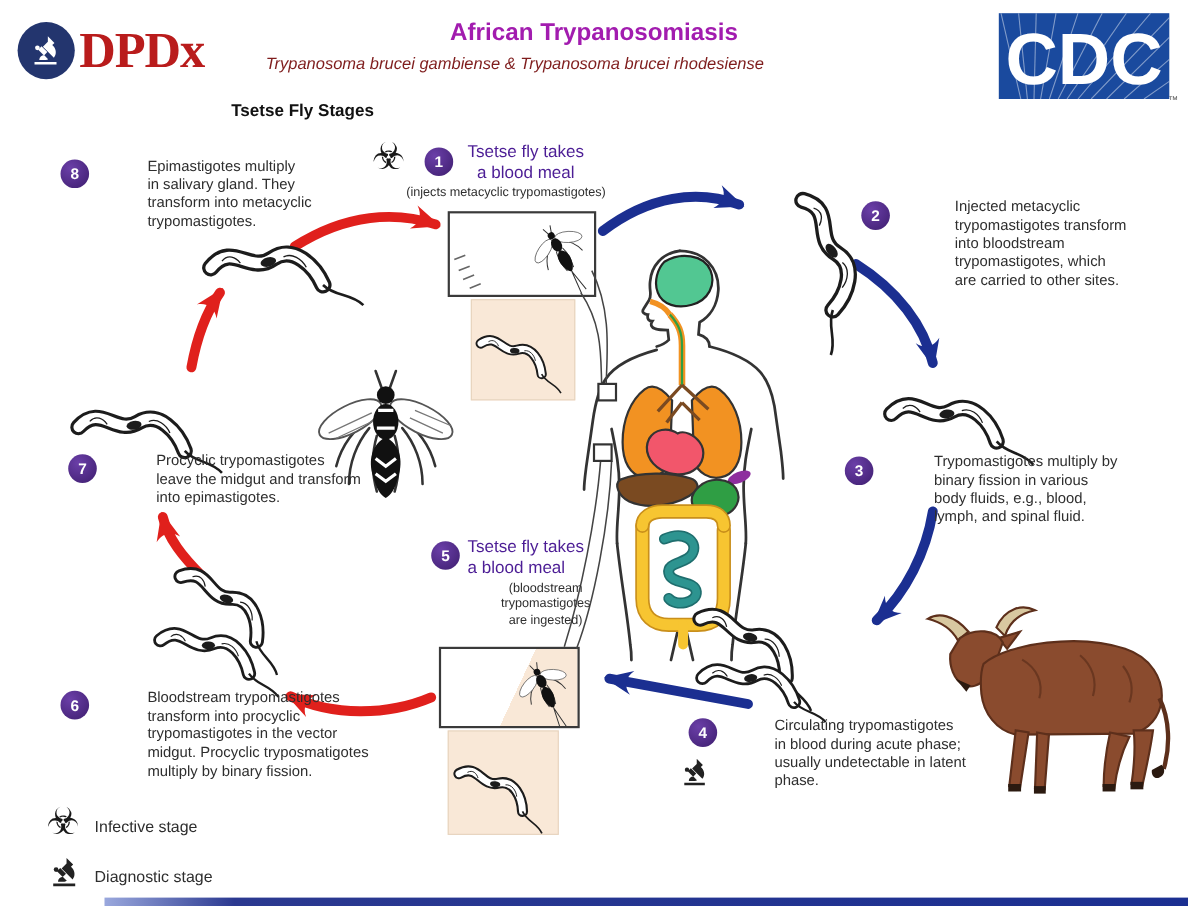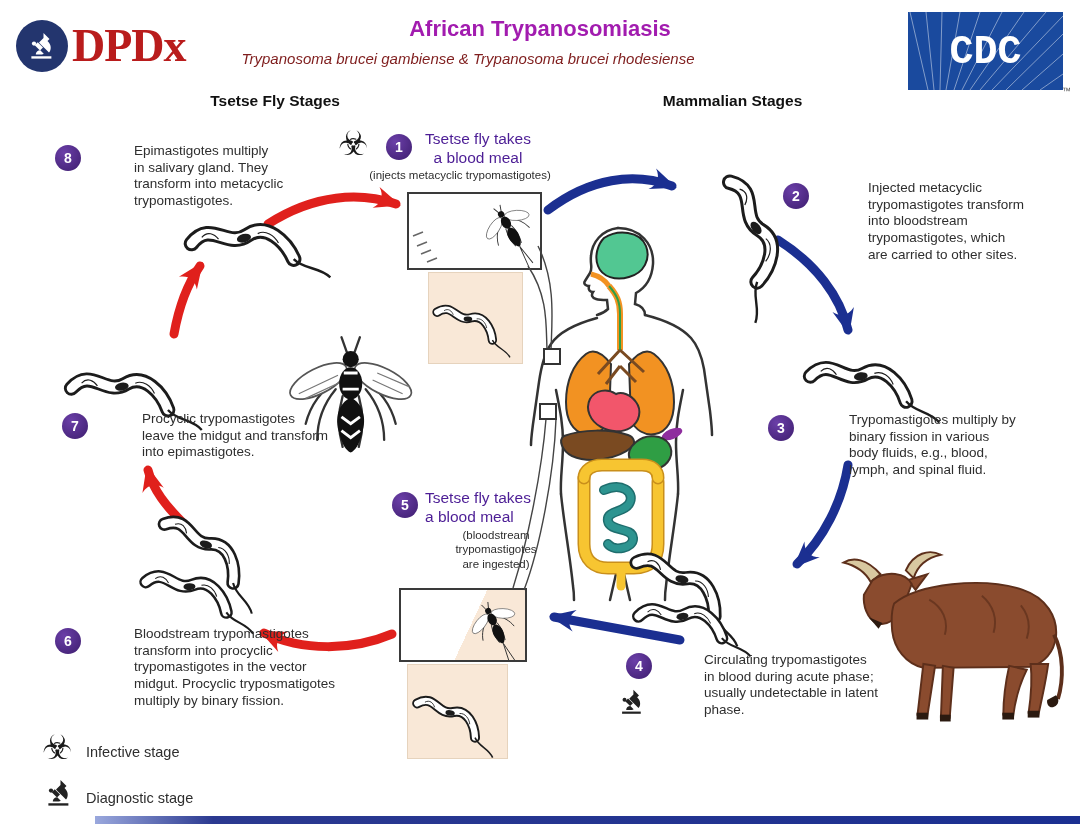--- a/index.html
+++ b/index.html
@@ -9,21 +9,21 @@
   
   #dpdx{left:16px;top:20px;display:flex;align-items:center;gap:4px;}
   #dpdx .circ{width:52px;height:52px;border-radius:50%;background:#23356e;display:flex;
               align-items:center;justify-content:center;}
   #dpdx .txt{font-family:"Liberation Serif",serif;font-weight:bold;font-size:46px;
              color:#b91c1c;letter-spacing:-1px;line-height:1;}
   #title{left:0;top:16px;width:1080px;text-align:center;font-size:22px;font-weight:bold;color:#a21caf;}
   #subtitle{left:0;top:50px;width:864px;text-align:center;font-size:15px;font-style:italic;color:#7f1d1d;margin-left:36px;}
   #cdc{left:908px;top:12px;width:155px;height:78px;background:#1a4a9e;overflow:visible;}
   #cdc .letters{position:absolute;left:0;top:2px;width:100%;text-align:center;
-                font-family:Liberation Mono, monospace;font-weight:bold;font-size:40px;color:#fff;line-height:78px;}
+                font-family:Liberation Sans, sans-serif;font-weight:bold;font-size:66px;color:#fff;line-height:78px;}
   #cdc .tm{position:absolute;right:-8px;bottom:-6px;font-size:9px;color:#555;}
   .sec-h{font-size:15.5px;font-weight:bold;color:#111;}
   
   .badge{width:26px;height:26px;border-radius:50%;color:#fff;font-weight:bold;font-size:14px;
          display:flex;align-items:center;justify-content:center;
          background:radial-gradient(circle at 35% 30%, #6b3fa8, #3d1d6e);}
   .stext{font-size:13.5px;line-height:1.24;white-space:pre-line;color:#2e2e2e;margin-left:46px;}
   .stitle{font-size:15.5px;line-height:1.2;white-space:pre-line;color:#4c1d95;}
   .ssub{font-size:11.5px;line-height:1.25;white-space:pre-line;color:#2e2e2e;text-align:center;}
   .bio{font-family:"DejaVu Sans",sans-serif;color:#191919;line-height:1;}
@@ -73,21 +73,20 @@
         <path d="M98 78 L155 22"></path>
           <path d="M114 78 L155 42"></path>
           <path d="M132 78 L155 62"></path>
       </g>
     </svg>
     <div class="letters">CDC</div>
     <span class="tm">™</span>
   </div>
 
   <div class="abs sec-h" style="left:120px;top:92px;width:220px;text-align:right">Tsetse Fly Stages</div>
-  <div class="abs sec-h" style="left:620px;top:92px;width:225px;text-align:center">Mammalian Stages</div>
 
   <div class="abs" style="left:520px;top:222px">
     <svg width="200" height="380" viewBox="0 0 200 380">
       <g fill="none" stroke="#333" stroke-width="2.5" stroke-linecap="round">
         <path d="M98 6c22 0 36 16 35 36-1 14-8 24-17 29l-1 11c7 2 10 6 10 11"></path>
         <path d="M98 6C82 8 72 20 71 34c-1 8 2 12-1 17l-5 8c-2 3 1 5 4 5-1 4 1 6 4 6-2 3-1 6 3 7 3 1 8 1 11 1l1 9c-3 3-7 5-11 6"></path>
         <path d="M125 93c20 5 36 12 46 23 8 9 11 20 13 31l6 42c1 9 2 17 2 24"></path>
         <path d="M77 96c-22 6-38 14-46 26-7 10-10 24-12 38l-6 42c-1 8-2 15-2 21"></path>
         <path d="M36 168c4 20 7 34 7 52 0 22-3 36-2 52"></path>
         <path d="M163 168c-4 20-7 34-7 52 0 22 3 36 2 52"></path>

